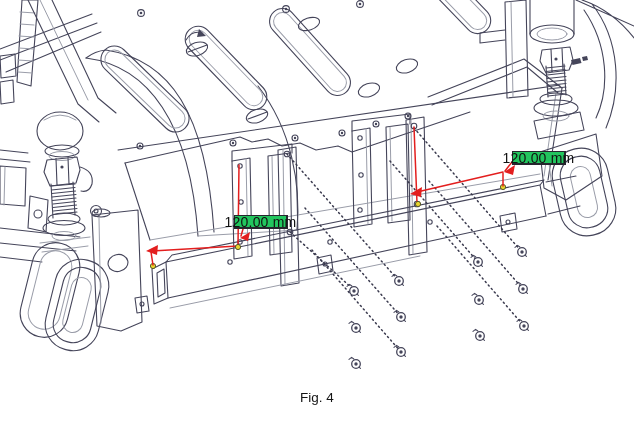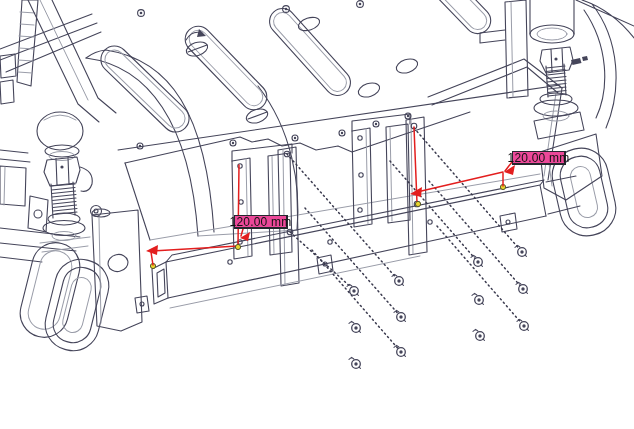--- a/index.html
+++ b/index.html
@@ -7,22 +7,22 @@
           font-family:"Liberation Sans",sans-serif;}
   svg{position:absolute;left:0;top:0;}
   
   .k{stroke:#45455a;fill:none;stroke-width:1.1;stroke-linejoin:round;stroke-linecap:round;}
   .lt{stroke:#9a9da9;fill:none;stroke-width:1;stroke-linejoin:round;stroke-linecap:round;}
   .fillk{fill:#45455a;stroke:none;}
   .red{stroke:#e31e1e;fill:none;stroke-width:1.5;stroke-linecap:round;}
   .redf{fill:#e31e1e;stroke:none;}
   .guide{stroke:#3a3a4e;fill:none;stroke-width:1.5;stroke-dasharray:1.2 3.4;stroke-linecap:round;}
   .dim-label{position:absolute;box-sizing:border-box;display:flex;align-items:center;justify-content:center;
-             background:#ec4899;border:1.4px solid #26262e;border-right-width:2px;border-bottom-width:2px;
-             font-size:12px;color:#111;white-space:nowrap;letter-spacing:.2px;z-index:5;}
+             background:#22c55e;border:1.4px solid #26262e;border-right-width:2px;border-bottom-width:2px;
+             font-size:14px;color:#111;white-space:nowrap;letter-spacing:.2px;z-index:5;}
   .caption{position:absolute;left:0;right:0;top:390px;text-align:center;font-size:13.5px;
            color:#141414;z-index:4;}
 </style>
 </head>
 <body>
 
 <div class="canvas">
   <svg width="634" height="429" viewBox="0 0 634 429">
 
     <g>
@@ -331,13 +331,14 @@
       <path class="red" d="M243,229 L241,236 M151,252 L153,265"></path>
       <polygon class="redf" points="410,194 422,187 421,197"></polygon>
       <polygon class="redf" points="504,172 515,165 513,175"></polygon>
       <path class="red" d="M512,162 L505,171 M503,173 L503,186"></path>
     </g>
   </svg>
 
   <div class="dim-label" style="left: 234px; top: 215px; width: 54px; height: 14px;">120.00 mm</div>
   <div class="dim-label" style="left: 512px; top: 151px; width: 54px; height: 14px;">120.00 mm</div>
 
+  <div class="caption">Fig. 4</div>
 </div>
 
 </body></html>

